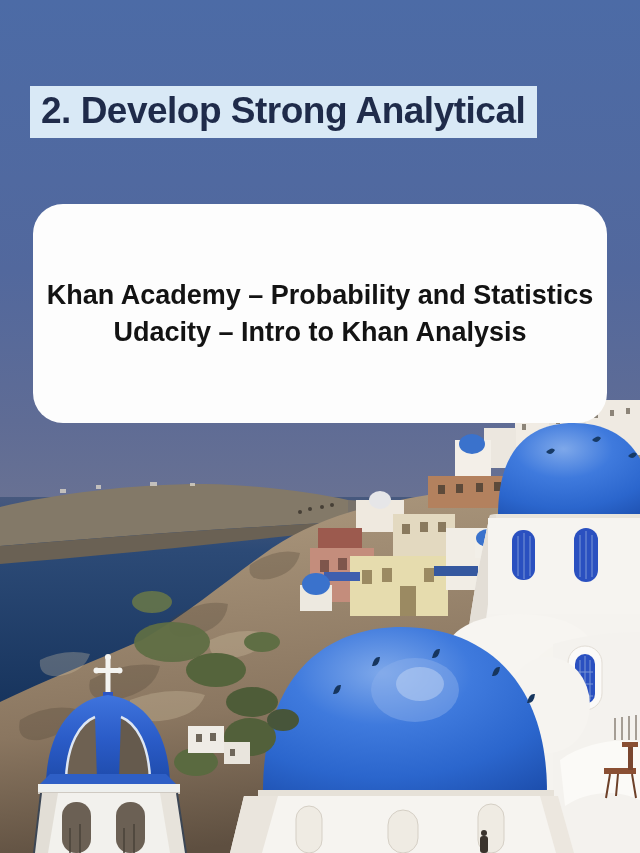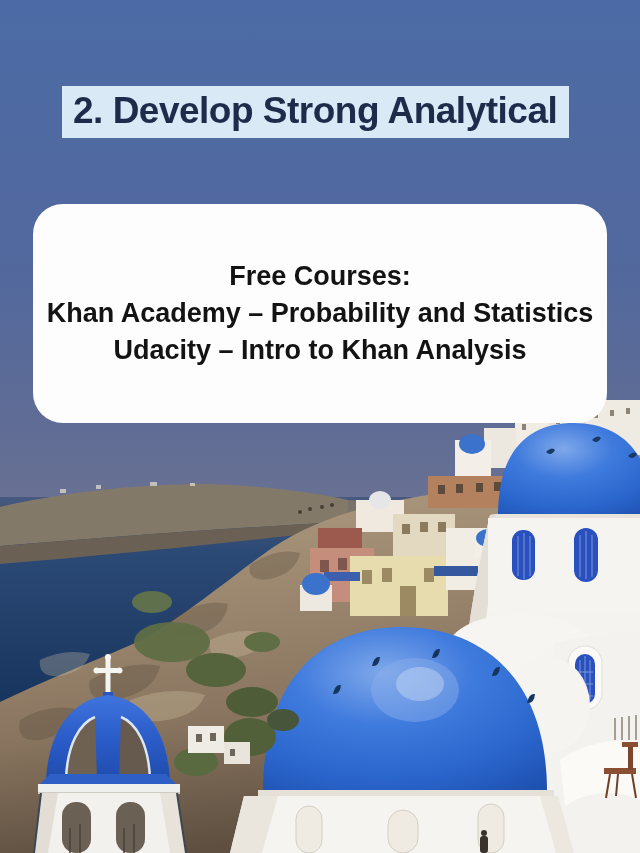--- a/index.html
+++ b/index.html
@@ -11,21 +11,20 @@
     background:#4c6ba6;
     font-family:"Liberation Sans","DejaVu Sans",sans-serif;
   }
   .canvas svg{position:absolute;left:0;top:0;width:640px;height:853px;display:block;}
   
   .title{
     position:absolute;top:86px;left:0;right:0;
     font-weight:700;font-size:37px;line-height:1;
     color:#1f2b4a;letter-spacing:-0.5px;
     z-index:3;
-    margin-left:32px;
   }
   .hl{display:table;background:#d9e9f6;padding:6px 12px 9px 11px;}
   .hl.l1{margin-left:30px;}
   .hl.l2{margin-top:4px;margin-left:39px;}
   
   .card{
     position:absolute;left:33px;top:204px;width:574px;height:219px;
     background:#fdfdfd;border-radius:30px;
     display:flex;flex-direction:column;justify-content:center;align-items:center;
     text-align:center;color:#131313;
@@ -273,18 +272,17 @@
       <path d="M70,828 v25 M80,824 v29 M124,828 v25 M134,824 v29" stroke="#4a4238" stroke-width="1.5" fill="none"></path>
       <path d="M41,793 L34,853 M177,793 L186,853" stroke="#3c4654" stroke-width="2" fill="none"></path>
     </g>
   </svg>
 
   <div class="title">
     <span class="hl l1">2. Develop Strong Analytical</span>
   </div>
 
   <div class="card">
-    <div>Free Courses:</div>
     <div>Khan Academy – Probability and Statistics</div>
     <div>Udacity – Intro to Khan Analysis</div>
   </div>
 
 </div>
 
 </body></html>

